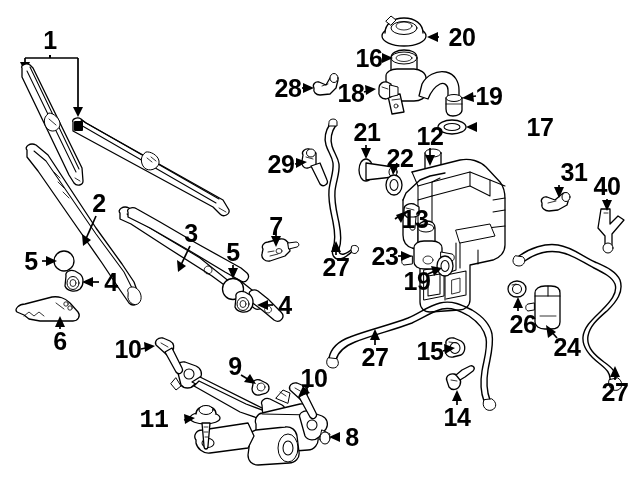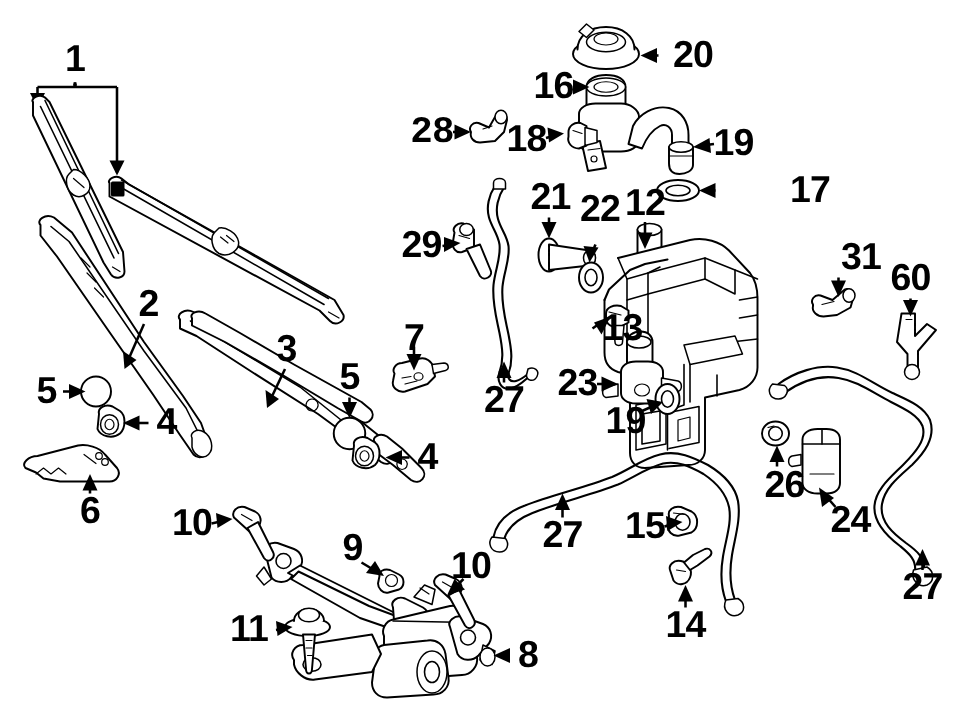--- a/index.html
+++ b/index.html
@@ -489,37 +489,37 @@
   <div class="callout-label" style="left:111px; top:282px;">4</div>
   <div class="callout-label" style="left:285px; top:305px;">4</div>
   <div class="callout-label" style="left:31px;  top:261px;">5</div>
   <div class="callout-label" style="left:233px; top:252px;">5</div>
   <div class="callout-label" style="left:60px;  top:341px;">6</div>
   <div class="callout-label" style="left:276px; top:226px;">7</div>
   <div class="callout-label" style="left:352px; top:437px;">8</div>
   <div class="callout-label" style="left:235px; top:366px;">9</div>
   <div class="callout-label" style="left:128px; top:349px;">10</div>
   <div class="callout-label" style="left:314px; top:378px;">10</div>
-  <div class="callout-label" style="left:166px; top:420px;">11</div>
+  <div class="callout-label" style="left:154px; top:420px;font-family:Liberation Mono, monospace;">11</div>
   <div class="callout-label" style="left:430px; top:136px;">12</div>
   <div class="callout-label" style="left:383px; top:219px;margin-left:32px;">13</div>
   <div class="callout-label" style="left:457px; top:417px;">14</div>
   <div class="callout-label" style="left:430px; top:351px;">15</div>
   <div class="callout-label" style="left:369px; top:58px;">16</div>
   <div class="callout-label" style="left:518px; top:127px;margin-left:22px;">17</div>
   <div class="callout-label" style="left:351px; top:93px;">18</div>
   <div class="callout-label" style="left:489px; top:96px;">19</div>
   <div class="callout-label" style="left:452px; top:37px;padding-left:20px;">20</div>
   <div class="callout-label" style="left:367px; top:132px;">21</div>
-  <div class="callout-label" style="left:400px; top:140px;text-align:right;">22</div>
+  <div class="callout-label" style="left:400px; top:158px;text-align:right;">22</div>
   <div class="callout-label" style="left:385px; top:256px;text-align:right;">23</div>
   <div class="callout-label" style="left:567px; top:347px;">24</div>
   <div class="callout-label" style="left:417px; top:281px;">19</div>
   <div class="callout-label" style="left:523px; top:324px;">26</div>
   <div class="callout-label" style="left:336px; top:267px;">27</div>
   <div class="callout-label" style="left:375px; top:357px;">27</div>
   <div class="callout-label" style="left:615px; top:392px;">27</div>
-  <div class="callout-label" style="left:288px; top:88px;font-family:Liberation Mono, monospace;">28</div>
+  <div class="callout-label" style="left:288px; top:88px;">28</div>
   <div class="callout-label" style="left:281px; top:164px;">29</div>
-  <div class="callout-label" style="left:607px; top:186px;">60</div>
+  <div class="callout-label" style="left:607px; top:186px;">40</div>
   <div class="callout-label" style="left:559px; top:172px;margin-left:15px;">31</div>
 
 </div>
 
 </body></html>

